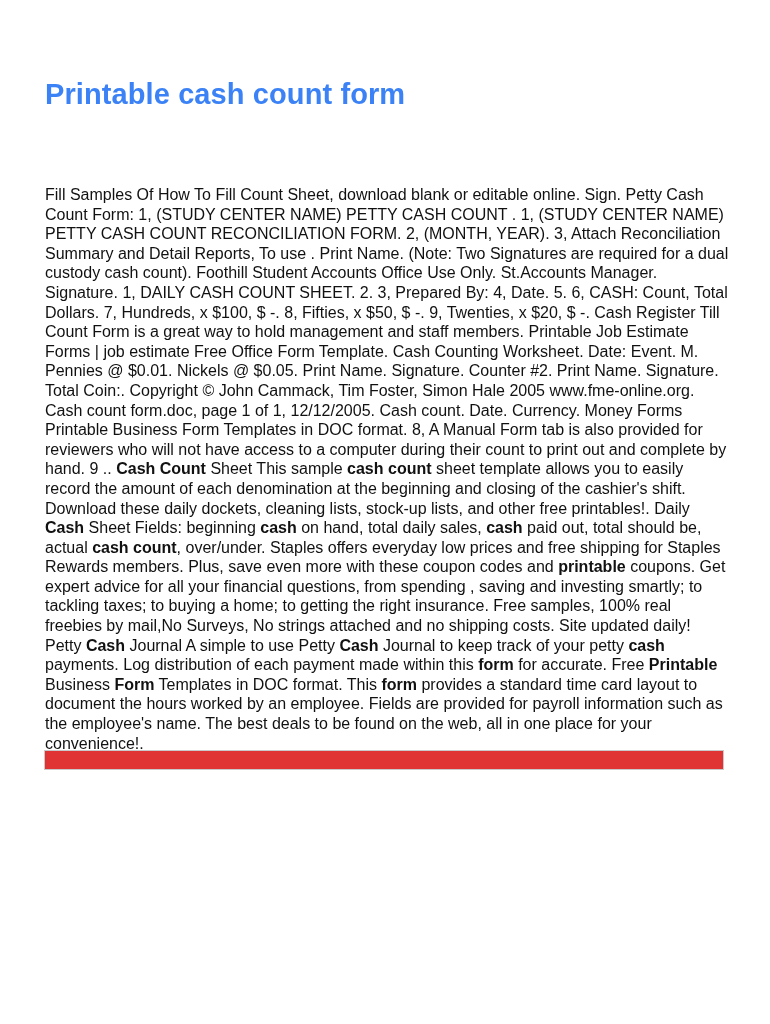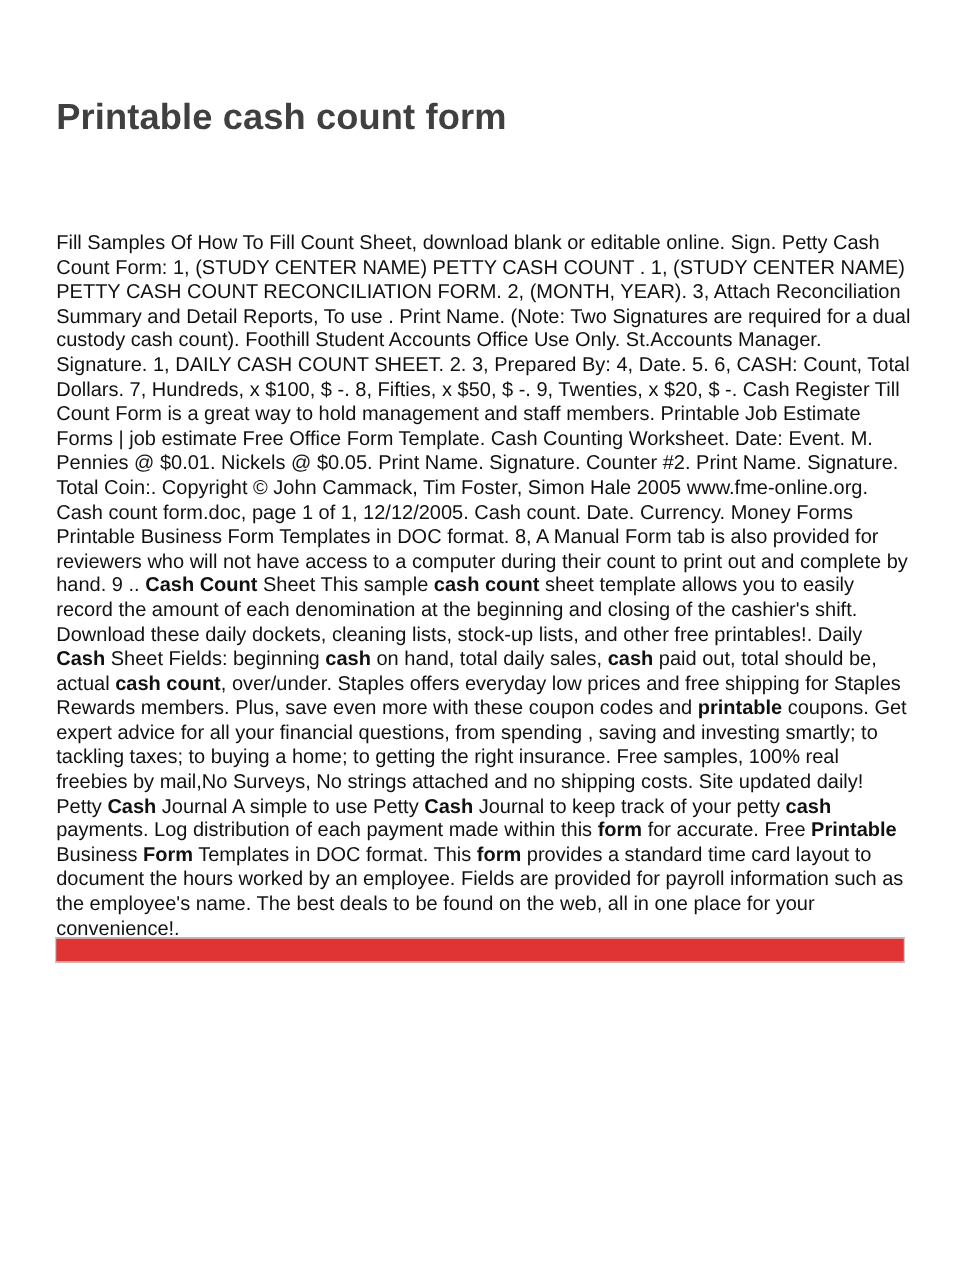--- a/index.html
+++ b/index.html
@@ -17,21 +17,21 @@
     }
     .page-title {
       position: absolute;
       left: 45px;
       top: 76px;
       margin: 0;
       font-size: 29px;
       font-weight: bold;
       letter-spacing: 0.1px;
       line-height: 36px;
-      color: #404040;
+      color: #3b82f6;
     }
     .body-text {
       position: absolute;
       left: 45px;
       top: 185px;
       width: 684px;
       margin: 0;
       font-size: 16px;
       line-height: 19.6px;
       color: #111111;

